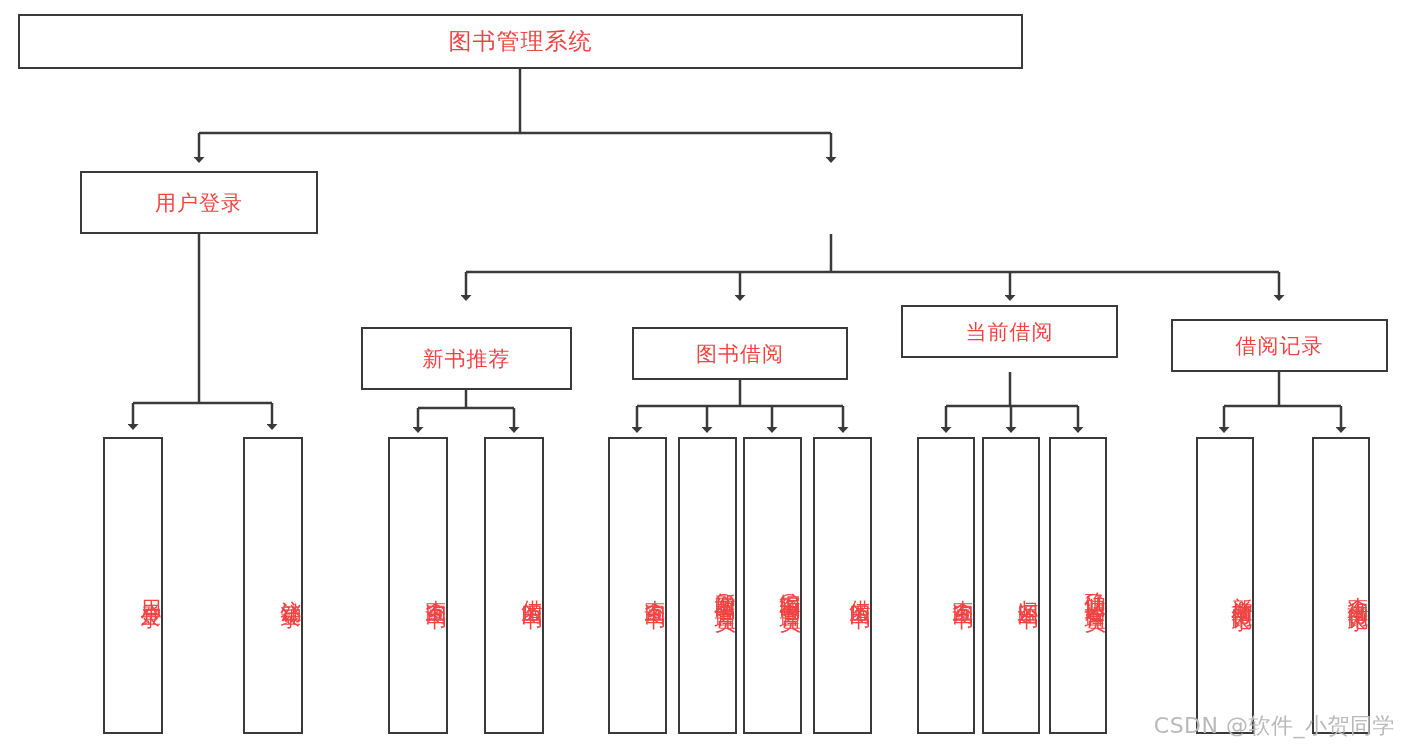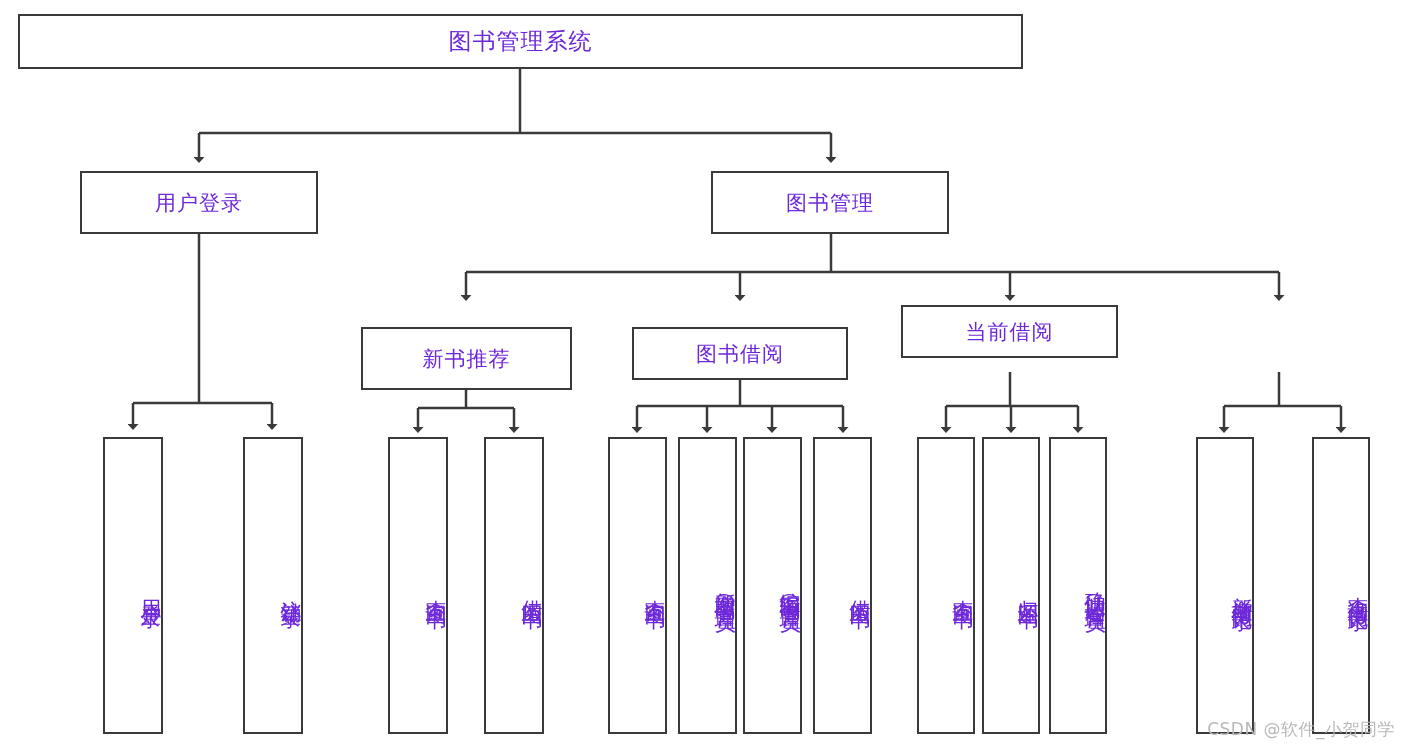--- a/index.html
+++ b/index.html
@@ -26,21 +26,21 @@
     pointer-events: none;
   }
   .node {
     position: absolute;
     box-sizing: border-box;
     background: #ffffff;
     border: 2.5px solid #3a3a3a;
     display: flex;
     align-items: center;
     justify-content: center;
-    color: #6d28d9;
+    color: #ef4444;
     z-index: 2;
   }
   .node.root {
     font-size: 23px;
     letter-spacing: 1px;
   }
   .node.level2 {
     font-size: 21px;
     letter-spacing: 1px;
   }
@@ -61,21 +61,21 @@
   .node.leaf .label {
     display: block;
     writing-mode: vertical-rl;
     text-orientation: upright;
     white-space: nowrap;
   }
   .watermark {
     position: absolute;
     right: 10px;
     bottom: 6px;
-    font-size: 17px;
+    font-size: 22px;
     color: #b9b9b9;
     letter-spacing: 0.5px;
     z-index: 5;
     white-space: nowrap;
   }
 </style>
 </head>
 <body>
 
 <div id="canvas">
@@ -130,33 +130,33 @@
     </g>
   </svg>
 
   <div class="node root" style="left:18px; top:14px; width:1005px; height:55px;">
     <span class="label">图书管理系统</span>
   </div>
 
   <div class="node level2" style="left:80px; top:171px; width:238px; height:63px;">
     <span class="label">用户登录</span>
   </div>
-  <div class="node level2" style="left:711px; top:171px; width:238px; height:63px;">
-    <span class="label">图书管理</span>
-  </div>
 
   <div class="node level3" style="left:361px; top:327px; width:211px; height:63px;">
     <span class="label">新书推荐</span>
   </div>
   <div class="node level3" style="left:632px; top:327px; width:216px; height:53px;">
     <span class="label">图书借阅</span>
   </div>
   <div class="node level3" style="left:901px; top:305px; width:217px; height:53px;">
     <span class="label">当前借阅</span>
   </div>
+  <div class="node level3" style="left:1171px; top:319px; width:217px; height:53px;">
+    <span class="label">借阅记录</span>
+  </div>
 
   <div class="node leaf" style="left:103px; top:437px; width:60px; height:297px;">
     <span class="label">用户登录</span>
   </div>
   <div class="node leaf" style="left:243px; top:437px; width:60px; height:297px;">
     <span class="label">注销登录</span>
   </div>
 
   <div class="node leaf" style="left:388px; top:437px; width:60px; height:297px;">
     <span class="label">查询图书</span>

